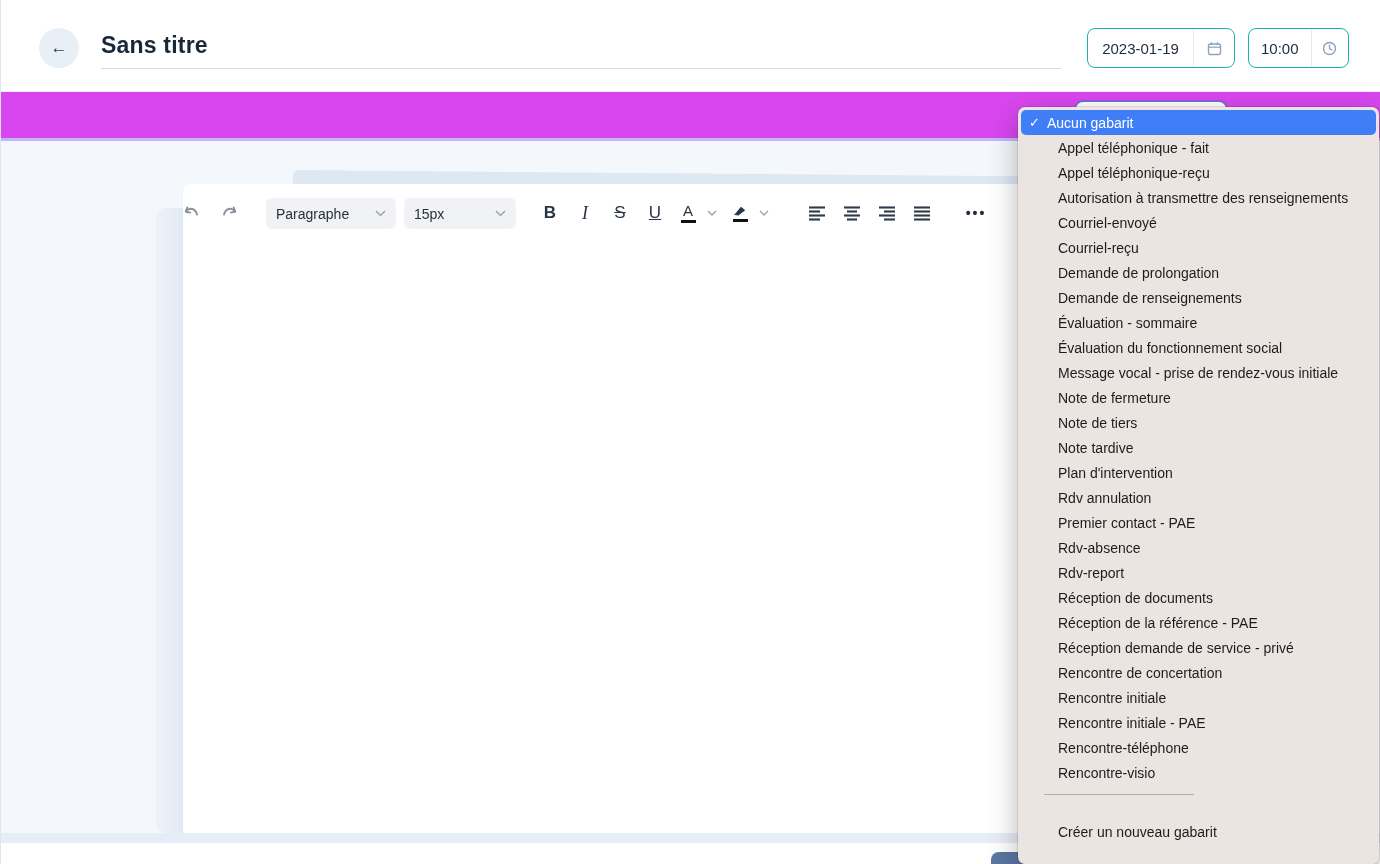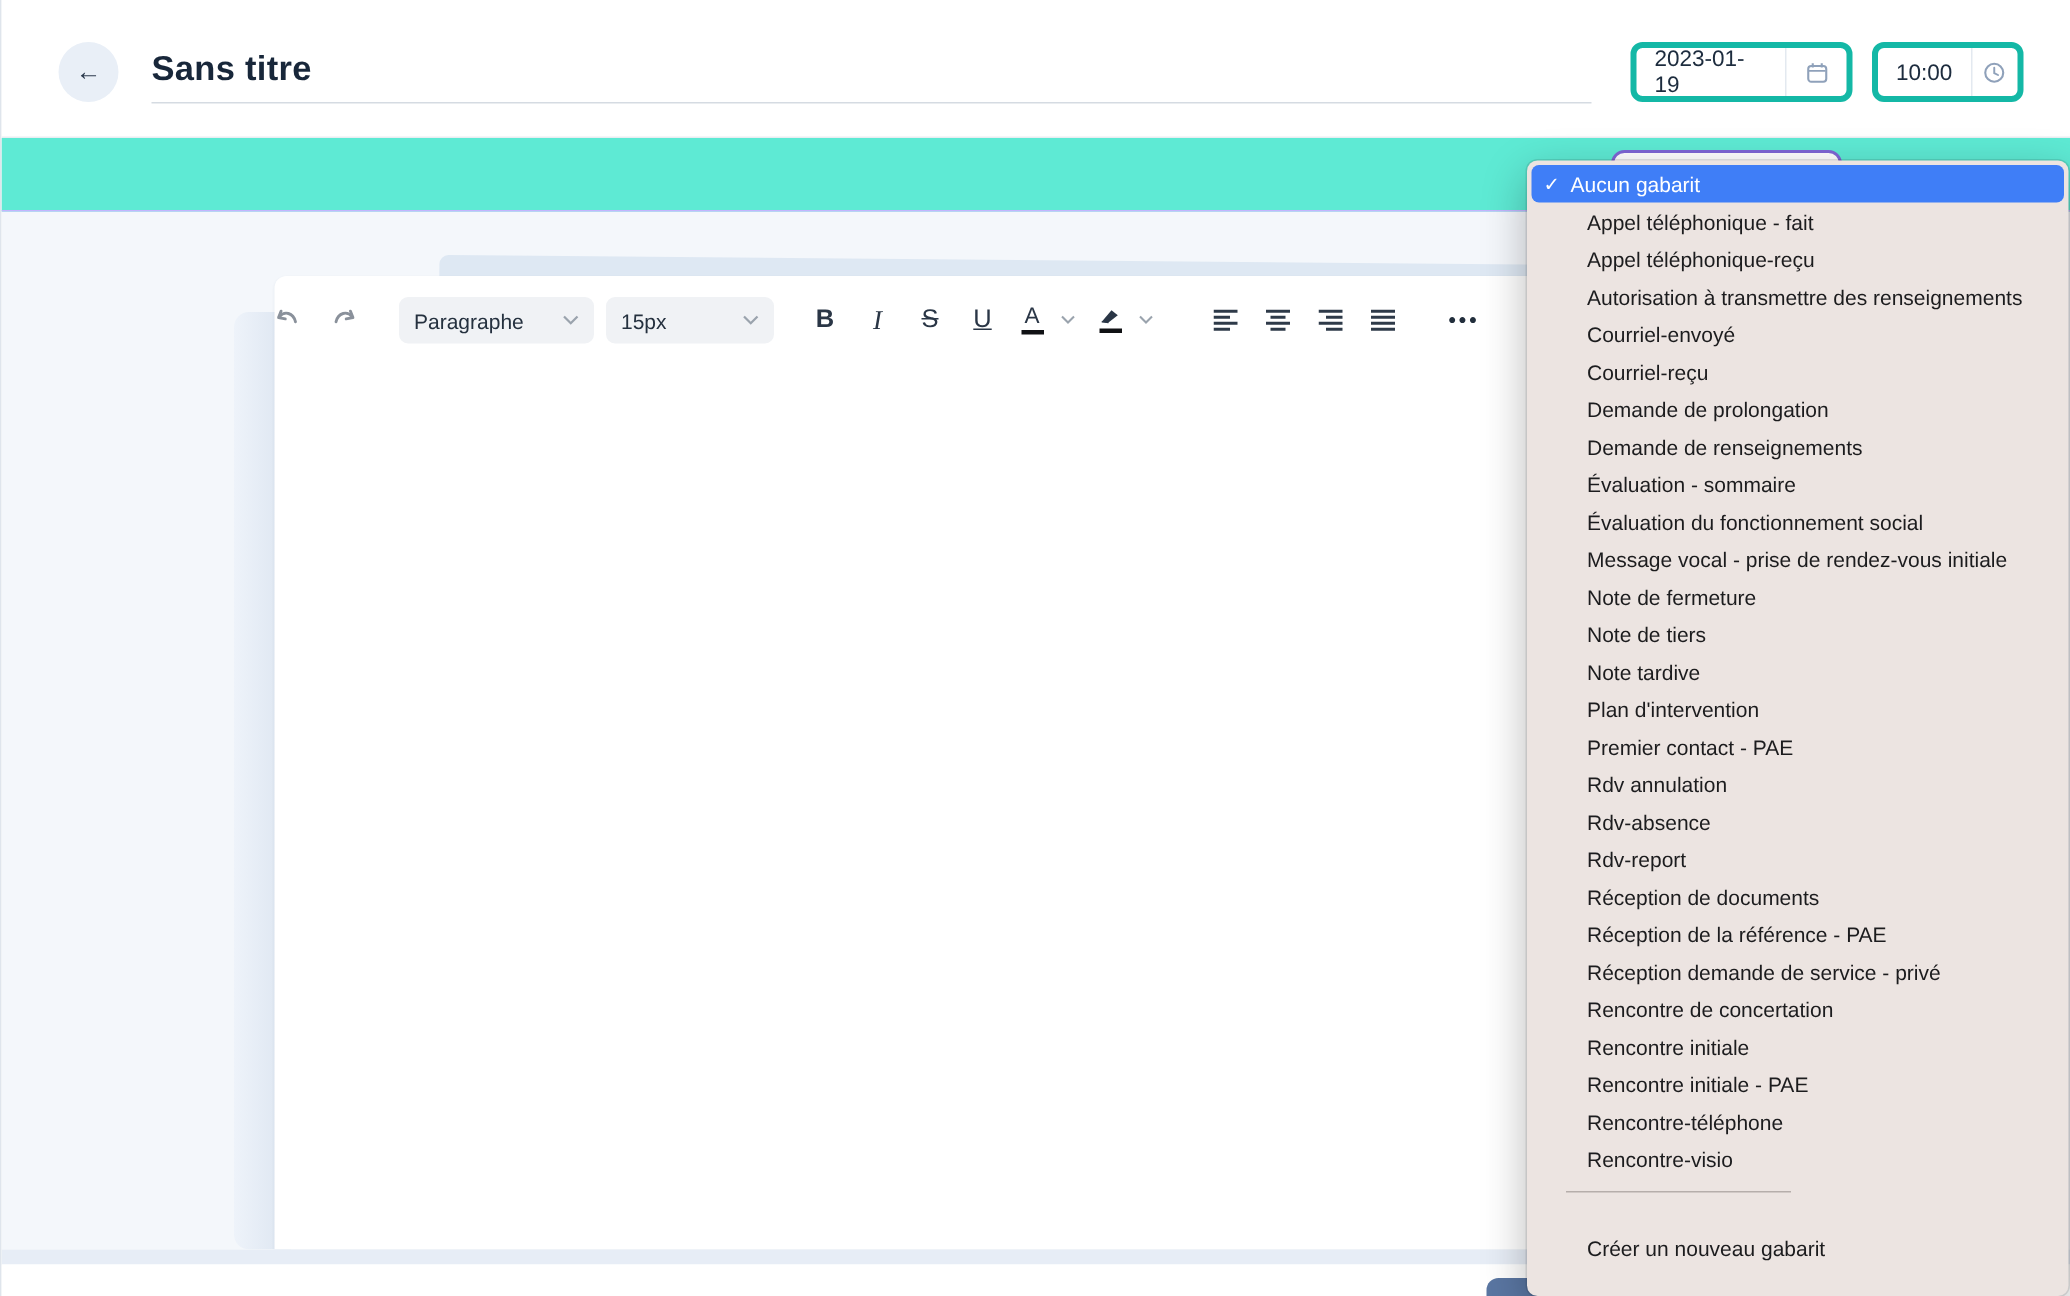--- a/index.html
+++ b/index.html
@@ -14,32 +14,32 @@
   .header { position:absolute; top:0; left:0; right:0; height:92px; background:#fff;
             border-bottom:1px solid #e9edf2; z-index:3; }
   .back-btn { position:absolute; left:38px; top:28px; width:40px; height:40px;
               border-radius:50%; background:#e9eff7; border:none; cursor:pointer;
               display:flex; align-items:center; justify-content:center;
               font-size:17px; color:#2c3a4d; }
   .doc-title { position:absolute; left:100px; top:32px; font-size:23px; font-weight:bold;
                color:#18273a; letter-spacing:.2px; }
   .title-underline { position:absolute; left:100px; top:68px; width:960px; height:1px;
                      background:#d5dbe2; }
-  .field-group { position:absolute; top:28px; height:40px; border:4px solid #14b8a6;
+  .field-group { position:absolute; top:28px; height:40px; border:1px solid #14b8a6;
                  border-radius:8px; background:#fff; display:flex; align-items:stretch; }
   .field-group .val { display:flex; align-items:center; justify-content:center;
                       padding:0 12px; font-size:15px; color:#1d2c3e; flex:1; }
   .field-group .sep { width:1px; background:#e3e9f0; }
   .field-group .icon-box { width:40px; display:flex; align-items:center; justify-content:center; }
   .date-group { left:1086px; width:148px; }
   .time-group { left:1247px; width:101px; }
 
   
-  .toolbar { position:absolute; top:92px; left:0; right:0; height:49px; background:#5eead4;
-             border-bottom:1px solid #c4b5fd; z-index:3; }
+  .toolbar { position:absolute; top:92px; left:0; right:0; height:49px; background:#d946ef;
+             border-bottom:3px solid #c4b5fd; z-index:3; }
   .tb-btn { position:absolute; top:105px; height:32px; background:transparent; border:none;
             display:flex; align-items:center; justify-content:center; cursor:pointer;
             color:#2a3646; font-size:17px; }
   .tb-select { position:absolute; top:106px; height:31px; background:#f0f2f5; border:none;
                border-radius:6px; display:flex; align-items:center; justify-content:space-between;
                padding:0 10px; font-size:14px; color:#25313f; cursor:pointer; }
   .fmt { width:30px; font-weight:bold; }
   .fmt-i { font-style:italic; font-weight:normal; font-family:"Liberation Serif","DejaVu Serif",serif; font-size:18px; }
   .fmt-s { font-weight:normal; text-decoration:line-through; }
   .fmt-u { font-weight:normal; text-decoration:underline; }
@@ -271,24 +271,24 @@
       <div class="menu-item">
         <span>Note de tiers</span>
       </div>
       <div class="menu-item">
         <span>Note tardive</span>
       </div>
       <div class="menu-item">
         <span>Plan d'intervention</span>
       </div>
       <div class="menu-item">
+        <span>Rdv annulation</span>
+      </div>
+      <div class="menu-item">
         <span>Premier contact - PAE</span>
-      </div>
-      <div class="menu-item">
-        <span>Rdv annulation</span>
       </div>
       <div class="menu-item">
         <span>Rdv-absence</span>
       </div>
       <div class="menu-item">
         <span>Rdv-report</span>
       </div>
       <div class="menu-item">
         <span>Réception de documents</span>
       </div>

